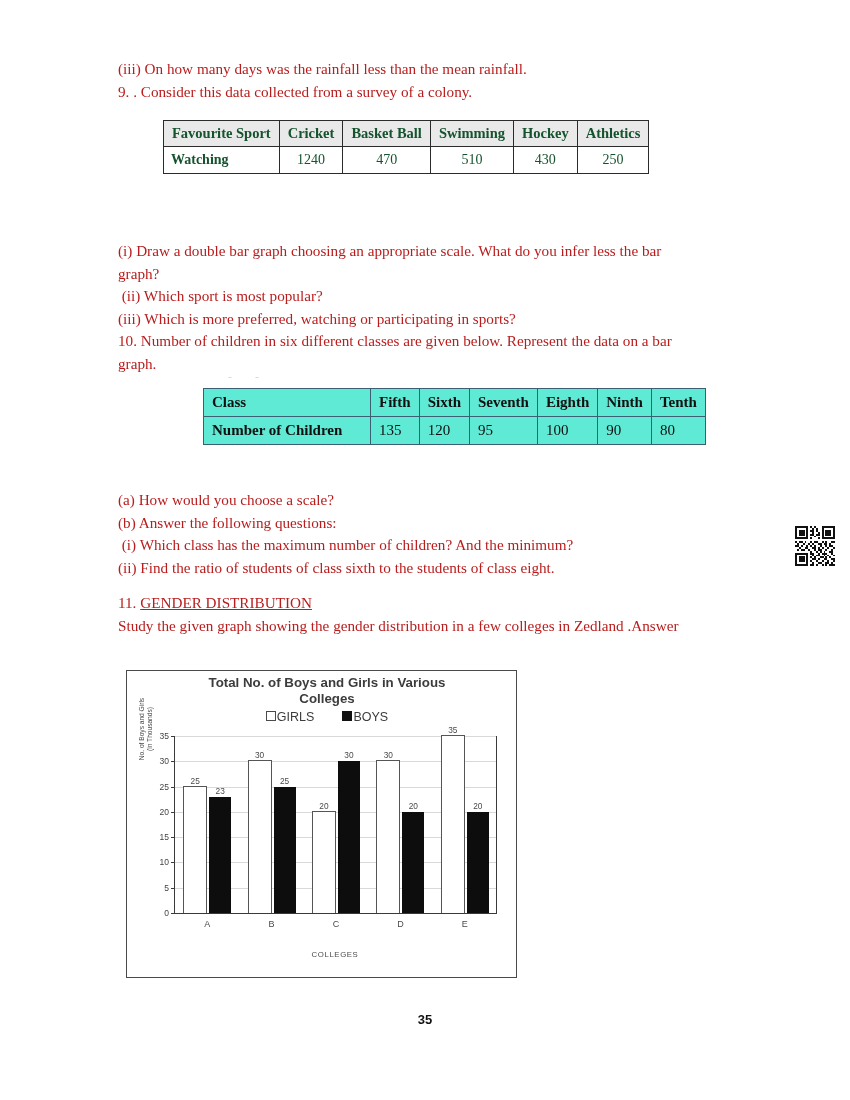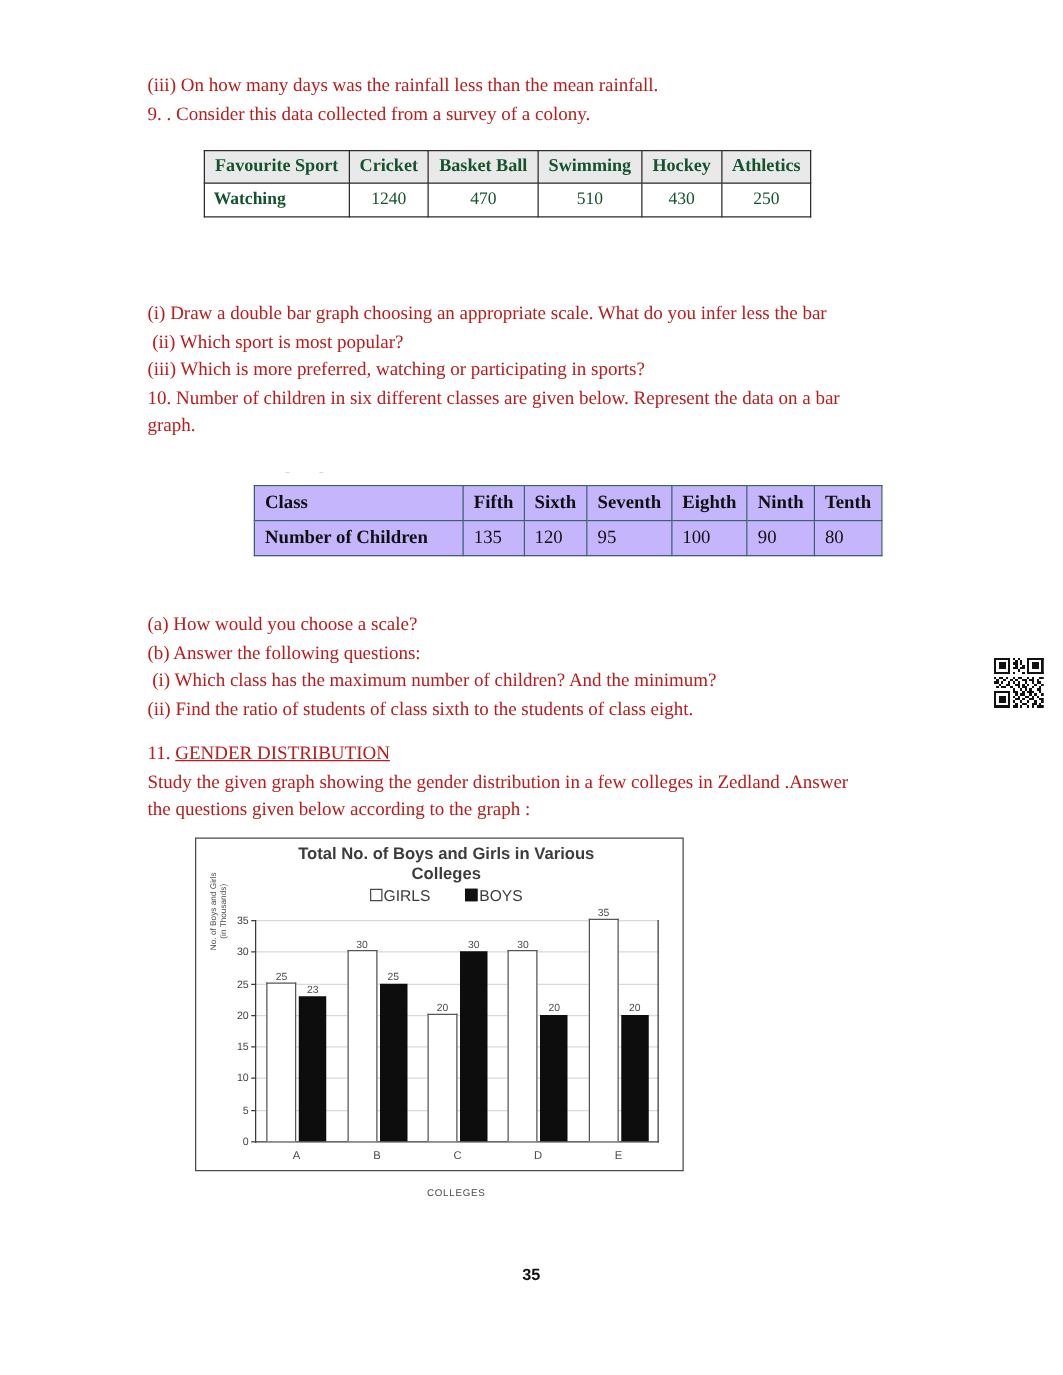--- a/index.html
+++ b/index.html
@@ -58,21 +58,21 @@
   
   .tbl2 {
     position: absolute;
     left: 203px;
     top: 388px;
     border-collapse: collapse;
     font-size: 15px;
   }
   .tbl2 td, .tbl2 th {
     border: 1px solid #3a5f73;
-    background: #c4b5fd;
+    background: #5eead4;
     padding: 5px 8px;
     font-weight: normal;
     color: #101010;
   }
   .tbl2 thead th {
     font-weight: bold;
     text-align: left;
     font-size: 15px;
   }
   .tbl2 thead th.numcol { text-align: left; }
@@ -112,25 +112,24 @@
     width: 40px;
     height: 44px;
   }
 
   
   .chart-box {
     position: absolute;
     left: 126px;
     top: 670px;
     width: 391px;
-    height: 267px;
+    height: 308px;
     border: 1.3px solid #4a4a4a;
     background: #fff;
     box-sizing: border-box;
-    margin-left: 30px;
   }
   .chart-title {
     position: absolute;
     left: 60px;
     top: 4px;
     width: 280px;
     text-align: center;
     font-family: "Liberation Sans", "DejaVu Sans", sans-serif;
     font-size: 13.3px;
     font-weight: bold;
@@ -295,20 +294,21 @@
         <td>470</td>
         <td>510</td>
         <td>430</td>
         <td>250</td>
       </tr>
     </tbody>
   </table>
 
   <div class="body-text" style="top:240px;">
     <div class="line">(i) Draw a double bar graph choosing an appropriate scale. What do you infer less the bar</div>
+    <div class="line">graph?</div>
     <div class="line"> (ii) Which sport is most popular?</div>
     <div class="line">(iii) Which is more preferred, watching or participating in sports?</div>
     <div class="line">10. Number of children in six different classes are given below. Represent the data on a bar</div>
     <div class="line">graph.</div>
   </div>
 
   <div class="tbl-ghost">- -</div>
   <table class="tbl2">
     <thead>
       <tr>
@@ -338,21 +338,20 @@
     <div class="line">(a) How would you choose a scale?</div>
     <div class="line">(b) Answer the following questions:</div>
     <div class="line"> (i) Which class has the maximum number of children? And the minimum?</div>
     <div class="line">(ii) Find the ratio of students of class sixth to the students of class eight.</div>
   </div>
 
 
   <div class="body-text" style="top:592px;">
     <div class="line"><span>11. </span><span class="u">GENDER DISTRIBUTION</span></div>
     <div class="line">Study the given graph showing the gender distribution in a few colleges in Zedland .Answer</div>
-    <div class="line">the questions given below according to the graph :</div>
   </div>
 
   <div class="qr">
     <svg width="40" height="44" viewBox="0 0 21 21" shape-rendering="crispEdges">
       <rect width="21" height="21" fill="#fff"></rect>
       <g fill="#111">
         <rect x="0" y="0" width="7" height="1"></rect>
           <rect x="0" y="6" width="7" height="1"></rect>
         <rect x="0" y="0" width="1" height="7"></rect>
           <rect x="6" y="0" width="1" height="7"></rect>

